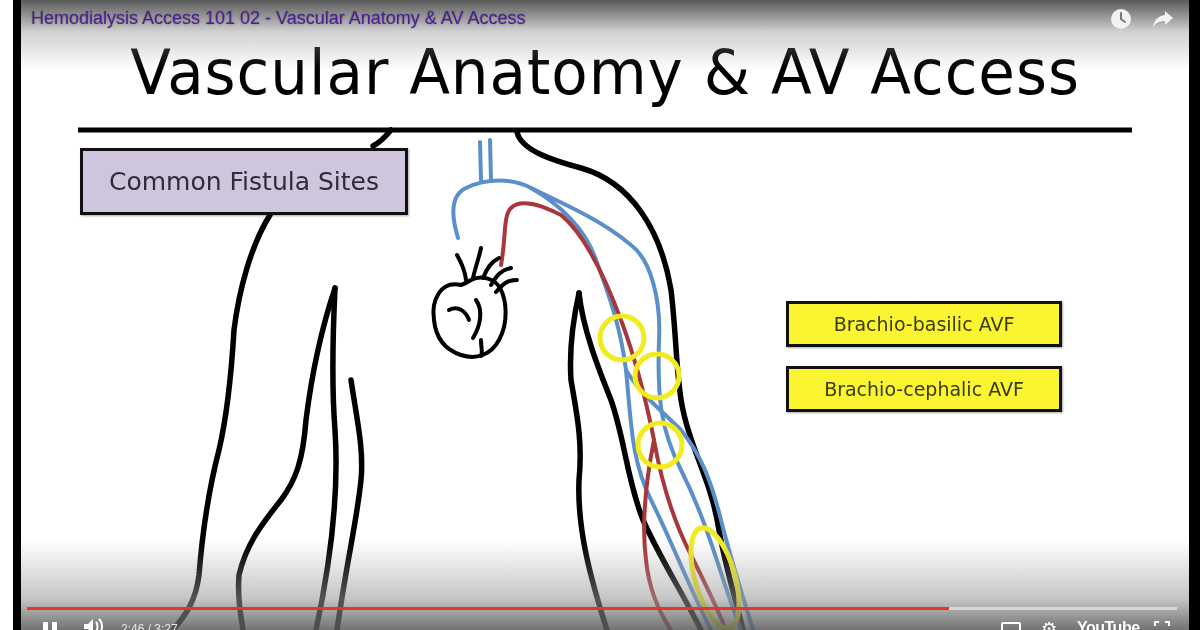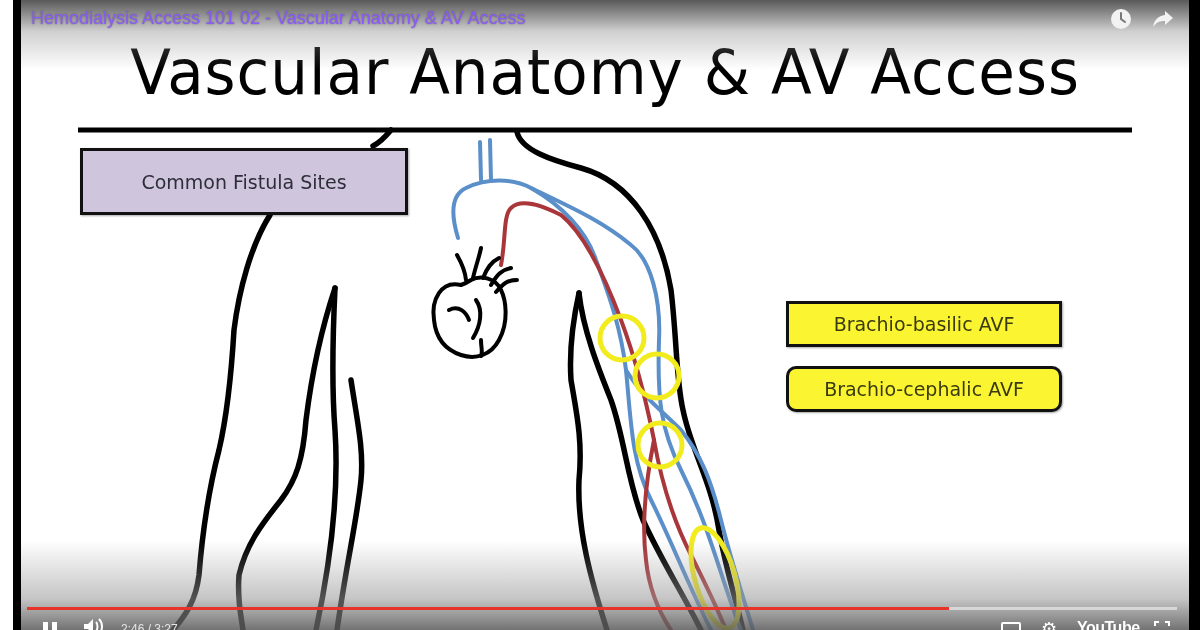--- a/index.html
+++ b/index.html
@@ -18,33 +18,33 @@
     .slide-title {
       position: absolute; left: 0; top: 36px; width: 1168px; text-align: center;
       font-family: "DejaVu Sans", sans-serif; font-size: 62px; letter-spacing: 1px;
       color: #000; font-weight: normal; transform: scaleX(0.96);
     }
 
     .label-box {
       position: absolute; border: 3px solid #111; display: flex; align-items: center; justify-content: center;
       font-family: "DejaVu Sans", sans-serif; box-shadow: 1px 1px 2px rgba(0,0,0,0.35);
     }
-    .label-common { left: 59px; top: 148px; width: 328px; height: 67px; background: #cfc5dd; font-size: 19px; color: #2e2e3a; }
+    .label-common { left: 59px; top: 148px; width: 328px; height: 67px; background: #cfc5dd; font-size: 25px; color: #2e2e3a; }
     .label-yellow { background: #fbf531; font-size: 19px; color: #3a3a10; width: 276px; height: 46px; left: 765px; }
     .label-y1 { top: 301px; }
-    .label-y2 { top: 366px; border-radius: 10px; }
+    .label-y2 { top: 366px; }
     .label-y3 { top: 434px; }
 
     .top-gradient {
       position: absolute; left: 0; top: 0; width: 1168px; height: 70px;
       background: linear-gradient(to bottom, rgba(60,60,60,0.85) 0%, rgba(150,150,150,0.45) 45%, rgba(255,255,255,0) 100%);
       pointer-events: none;
     }
     .video-title {
-      position: absolute; left: 10px; top: 8px; font-size: 18px; color: #8b5cf6;
+      position: absolute; left: 10px; top: 8px; font-size: 18px; color: #4c1d95;
       font-family: "Liberation Sans", sans-serif; text-shadow: 0 0 2px rgba(0,0,0,0.4);
     }
     .top-icons { position: absolute; right: 14px; top: 7px; display: flex; gap: 18px; align-items: center; }
     .top-icon { width: 24px; height: 24px; display: flex; align-items: center; justify-content: center; cursor: pointer; }
 
     .bottom-gradient {
       position: absolute; left: 0; bottom: 0; width: 1168px; height: 90px;
       background: linear-gradient(to top, rgba(90,90,90,0.85) 0%, rgba(150,150,150,0.55) 35%, rgba(255,255,255,0) 100%);
       pointer-events: none;
     }

